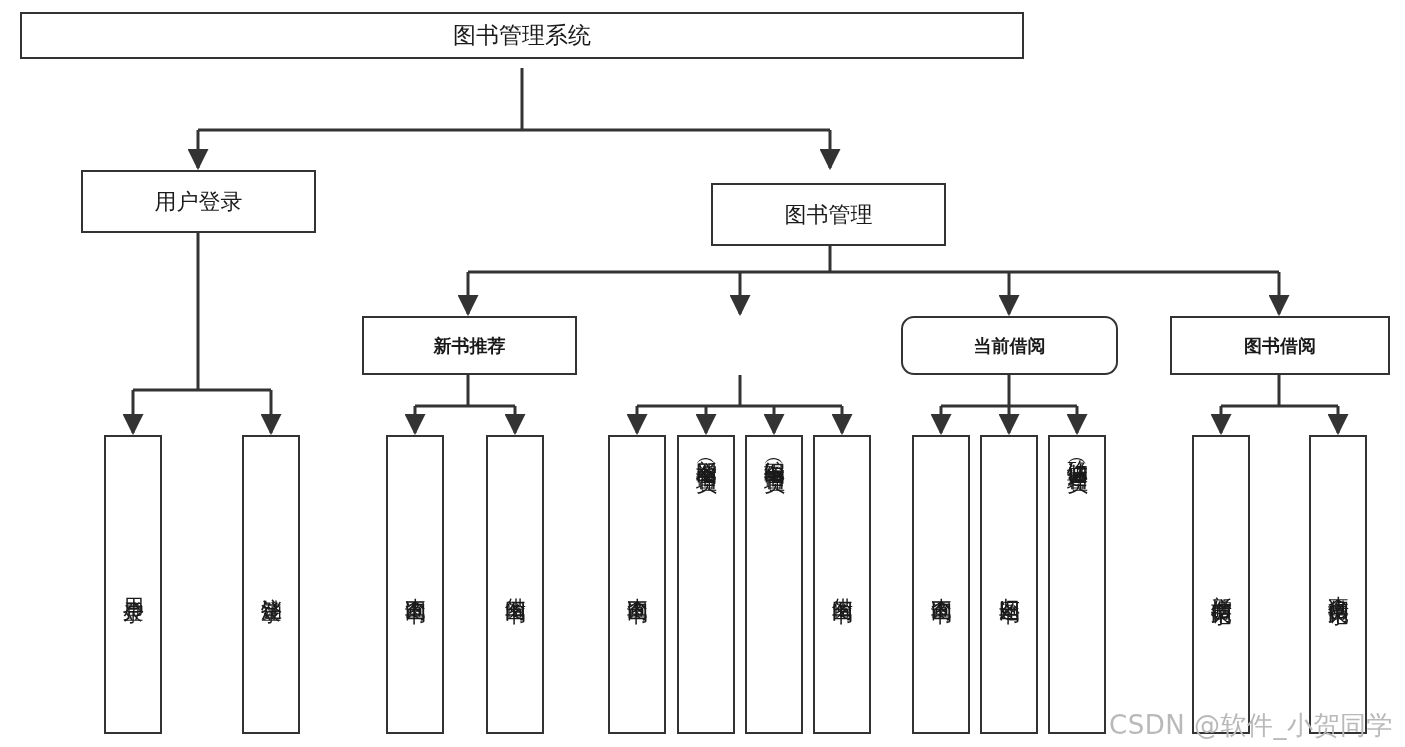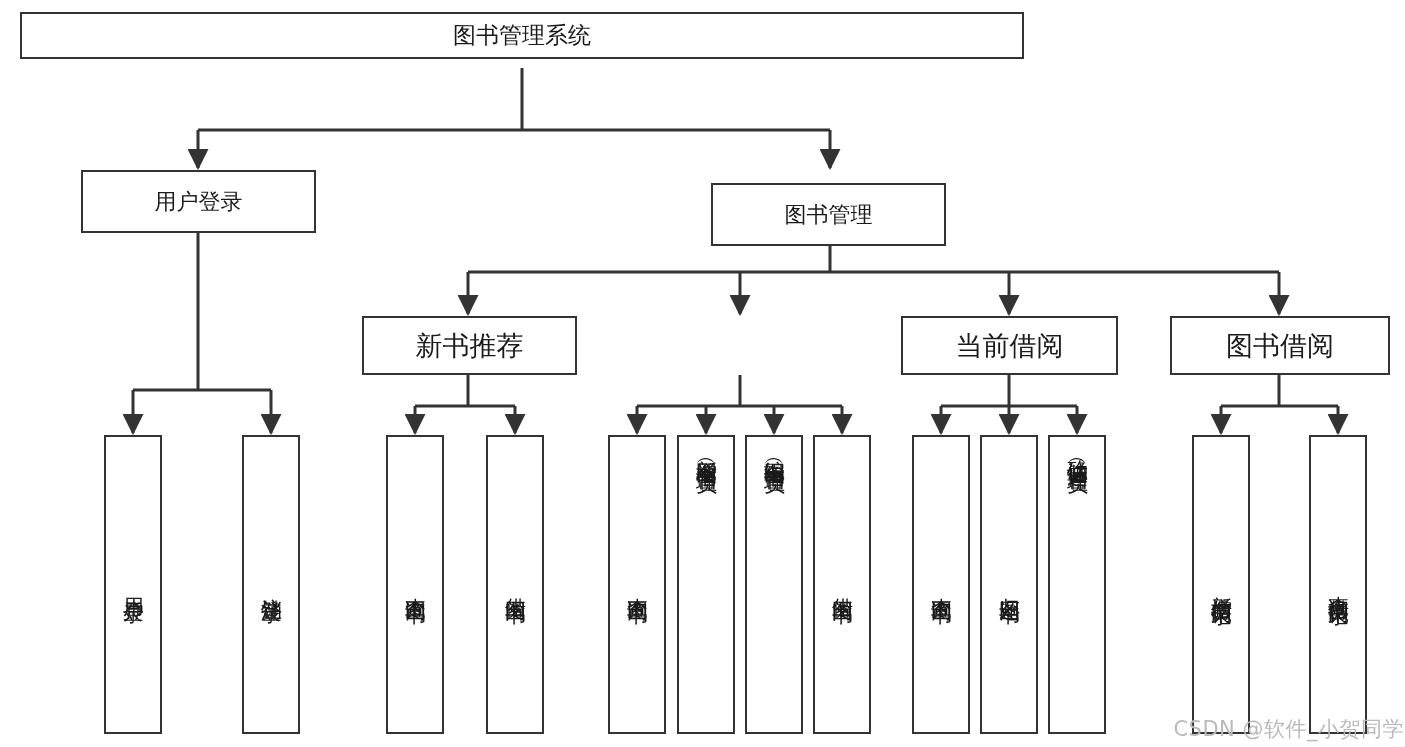--- a/index.html
+++ b/index.html
@@ -35,44 +35,44 @@
     color: #1a1a1a;
   }
   .node-label {
     display: block;
     text-align: center;
     line-height: 1.18;
     color: #1a1a1a;
   }
   .level1 .node-label { font-size: 23px; }
   .level2 .node-label { font-size: 22px; }
-  .level3 .node-label { font-size: 27px; }
+  .level3 .node-label { font-size: 18px; font-weight: bold; }
 
   .node.vertical {
     align-items: flex-start;
     justify-content: center;
     padding-top: 6px;
   }
   .node.vertical .node-label {
     writing-mode: vertical-rl;
     text-orientation: upright;
     font-size: 21px;
     letter-spacing: 2px;
     line-height: 1;
     white-space: nowrap;
   }
   .node.vertical.centered {
     align-items: center;
     padding-top: 0;
   }
   .watermark {
     position: absolute;
-    right: 1px;
+    right: 12px;
     bottom: 4px;
-    font-size: 21px;
+    font-size: 26px;
     color: #b9b9b9;
     letter-spacing: 0.5px;
     white-space: nowrap;
     pointer-events: none;
   }
 </style>
 </head>
 <body>
 
 <div id="canvas">
@@ -134,21 +134,21 @@
   <div class="node level2" style="left:81px; top:170px; width:235px; height:63px;">
     <span class="node-label">用户登录</span>
   </div>
   <div class="node level2" style="left:711px; top:170px; width:235px; height:63px;margin-top:13px;">
     <span class="node-label">图书管理</span>
   </div>
 
   <div class="node level3" style="left:362px; top:316px; width:215px; height:59px;">
     <span class="node-label">新书推荐</span>
   </div>
-  <div class="node level3" style="left:901px; top:316px; width:217px; height:59px;">
+  <div class="node level3" style="left:901px; top:316px; width:217px; height:59px;border-radius:13px;">
     <span class="node-label">当前借阅</span>
   </div>
   <div class="node level3" style="left:1170px; top:316px; width:220px; height:59px;">
     <span class="node-label">图书借阅</span>
   </div>
 
   <div class="node vertical centered" style="left:104px; top:435px; width:58px; height:299px;">
     <span class="node-label">用户登录</span>
   </div>
   <div class="node vertical centered" style="left:242px; top:435px; width:58px; height:299px;">

